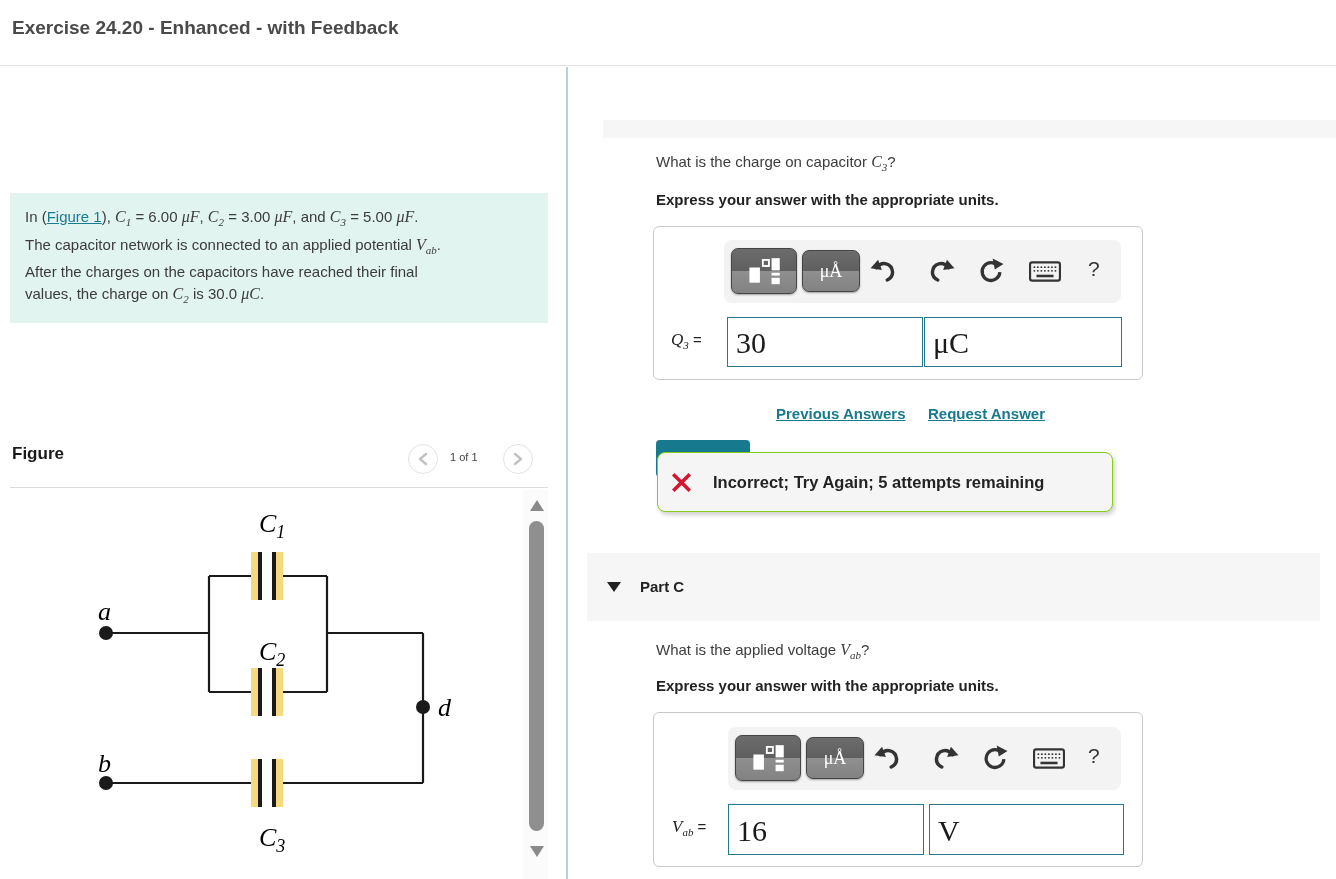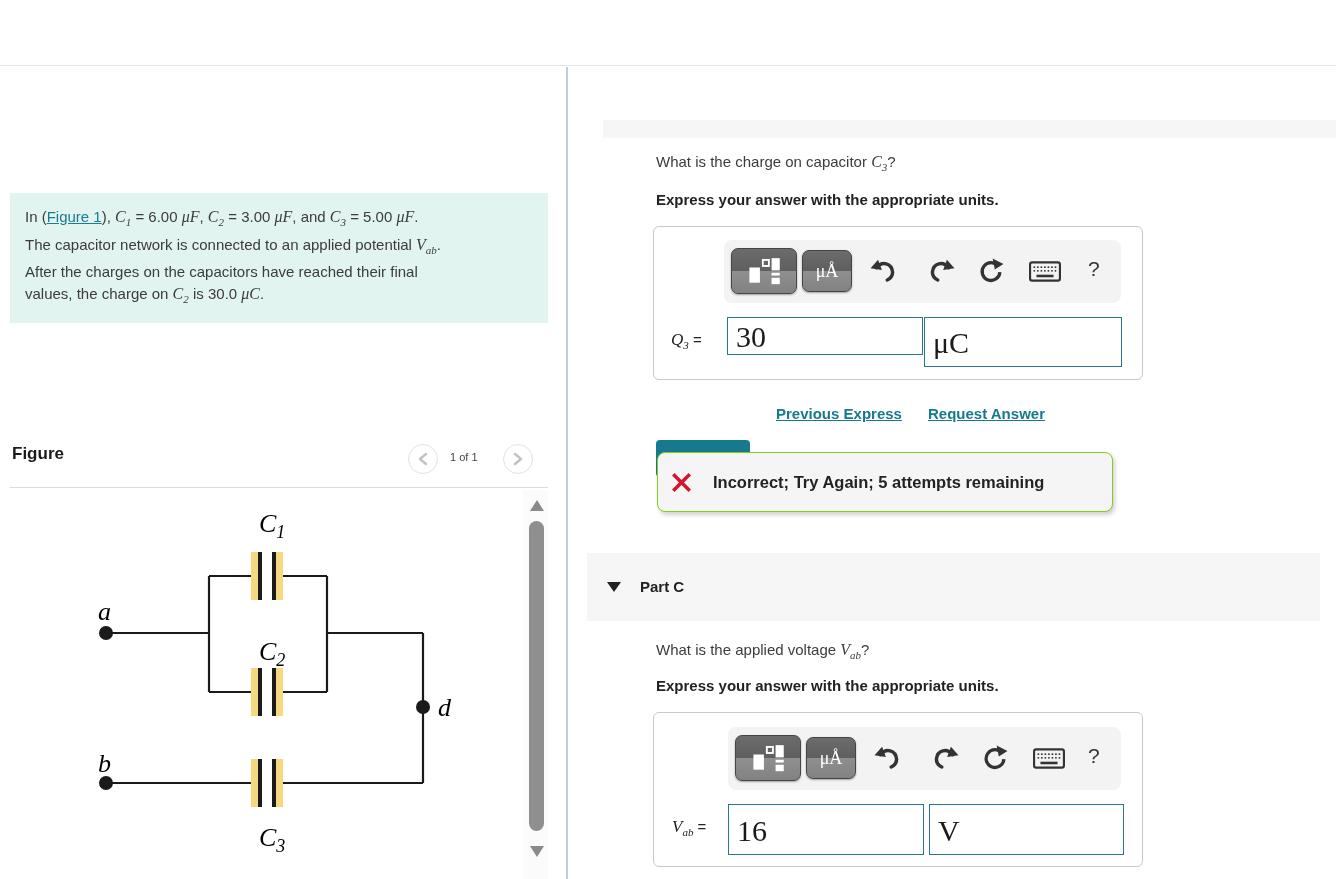--- a/index.html
+++ b/index.html
@@ -42,21 +42,21 @@
   .question { font-size:15px; color:#3c3c3c; }
   .express { font-size:15px; font-weight:bold; color:#222;text-align:right; }
 
   .answer-box { width:490px; height:154px; background:#fff; border:1px solid #c9c9c9; border-radius:6px; }
   .eq-toolbar { position:absolute; left:70px; top:13px; width:397px; height:63px; background:#f3f3f3; border-radius:8px; }
   .tb-btn { position:absolute; border-radius:7px; border:1px solid #454545; cursor:pointer;
             background:linear-gradient(#6c6c6c 0%, #5f5f5f 49%, #8f8f8f 51%, #828282 100%);
             display:flex; align-items:center; justify-content:center;
             box-shadow:0 1px 2px rgba(0,0,0,.35); }
   .tb-btn-template { left:7px; top:8px; width:66px; height:46px; }
-  .tb-btn-units { left:78px; top:10px; width:50px; height:42px;
+  .tb-btn-units { left:78px; top:10px; width:58px; height:42px;
                   color:#fff; font-family:"Liberation Serif", serif; font-size:18px; }
   .tb-icon { position:absolute; top:14px; width:34px; height:34px; display:flex; align-items:center;
              justify-content:center; cursor:pointer; }
   .tb-help { position:absolute; top:17px; font-size:21px; color:#333; cursor:pointer; }
 
   .ans-label { position:absolute; font-size:15px; color:#222; }
   .ans-label .math { font-size:17px; }
   .ans-input { position:absolute; border:1px solid #26788c; background:#fff;
                font-family:"Liberation Serif", serif; font-size:30px; color:#1a1a1a;
                padding:2px 8px 0 8px; display:flex; align-items:center; }
@@ -77,20 +77,21 @@
   .part-title { position:absolute; left:53px; top:25px; font-size:15px; font-weight:bold; color:#222; }
 
   svg text { font-family:"Liberation Serif", serif; font-style:italic; }
 </style>
 </head>
 <body>
 
 <div id="stage">
 
   <div class="abs page-header"></div>
+  <div class="abs page-title">Exercise 24.20 - Enhanced - with Feedback</div>
 
   <div class="abs v-divider"></div>
 
   <div class="abs problem-box"><span>In (</span><a class="link">Figure 1</a><span>), </span><span class="math">C</span><sub class="math-sub">1</sub><span> = 6.00 </span><span class="math">μF</span><span>, </span><span class="math">C</span><sub class="math-sub">2</sub><span> = 3.00 </span><span class="math">μF</span><span>, and </span><span class="math">C</span><sub class="math-sub">3</sub><span> = 5.00 </span><span class="math">μF</span><span>.</span><br><span>The capacitor network is connected to an applied potential </span><span class="math">V</span><sub class="math-sub">ab</sub><span>.</span><br><span>After the charges on the capacitors have reached their final</span><br><span>values, the charge on </span><span class="math">C</span><sub class="math-sub">2</sub><span> is 30.0 </span><span class="math">μC</span><span>.</span></div>
 
   <div class="abs figure-heading">Figure</div>
   <div class="abs pager-circle" style="left:408px; top:444px;">
     <svg width="12" height="14" viewBox="0 0 12 14">
       <polyline points="9,2 3,7 9,12" fill="none" stroke="#c2c2c2" stroke-width="2.4" stroke-linecap="round" stroke-linejoin="round"></polyline>
     </svg>
@@ -209,26 +210,26 @@
             <circle cx="24.8" cy="8.9" r="0.9"></circle>
             <rect x="7" y="12.5" width="16" height="2.4"></rect>
           </g>
         </svg>
       </div>
       <div class="tb-help" style="left:364px;">?</div>
     </div>
     <div class="ans-label" style="left:17px; top:103px;">
       <span class="math">Q</span><sub class="math-sub">3</sub><span> = </span>
     </div>
-    <div class="ans-input" style="left:73px; top:90px; width:196px; height:38px;">30</div>
+    <div class="ans-input" style="left:73px; top:90px; width:196px; height:50px;">30</div>
     <div class="ans-input" style="left:270px; top:90px; width:198px; height:50px;">μC</div>
   </div>
 
   <button class="abs submit-btn" style="left: 656px; top: 396px; margin-top: 44px;">Submit</button>
-  <a class="abs tlink" style="left:776px; top:405px;">Previous Express</a>
+  <a class="abs tlink" style="left:776px; top:405px;">Previous Answers</a>
   <a class="abs tlink" style="left:928px; top:405px;">Request Answer</a>
 
   <div class="abs feedback-box">
     <svg width="19" height="19" viewBox="0 0 20 20">
       <g fill="#d5152e">
         <polygon points="2.6,0 10,7.4 17.4,0 20,2.6 12.6,10 20,17.4 17.4,20 10,12.6 2.6,20 0,17.4 7.4,10 0,2.6"></polygon>
       </g>
     </svg>
     <span class="feedback-text">Incorrect; Try Again; 5 attempts remaining</span>
   </div>

